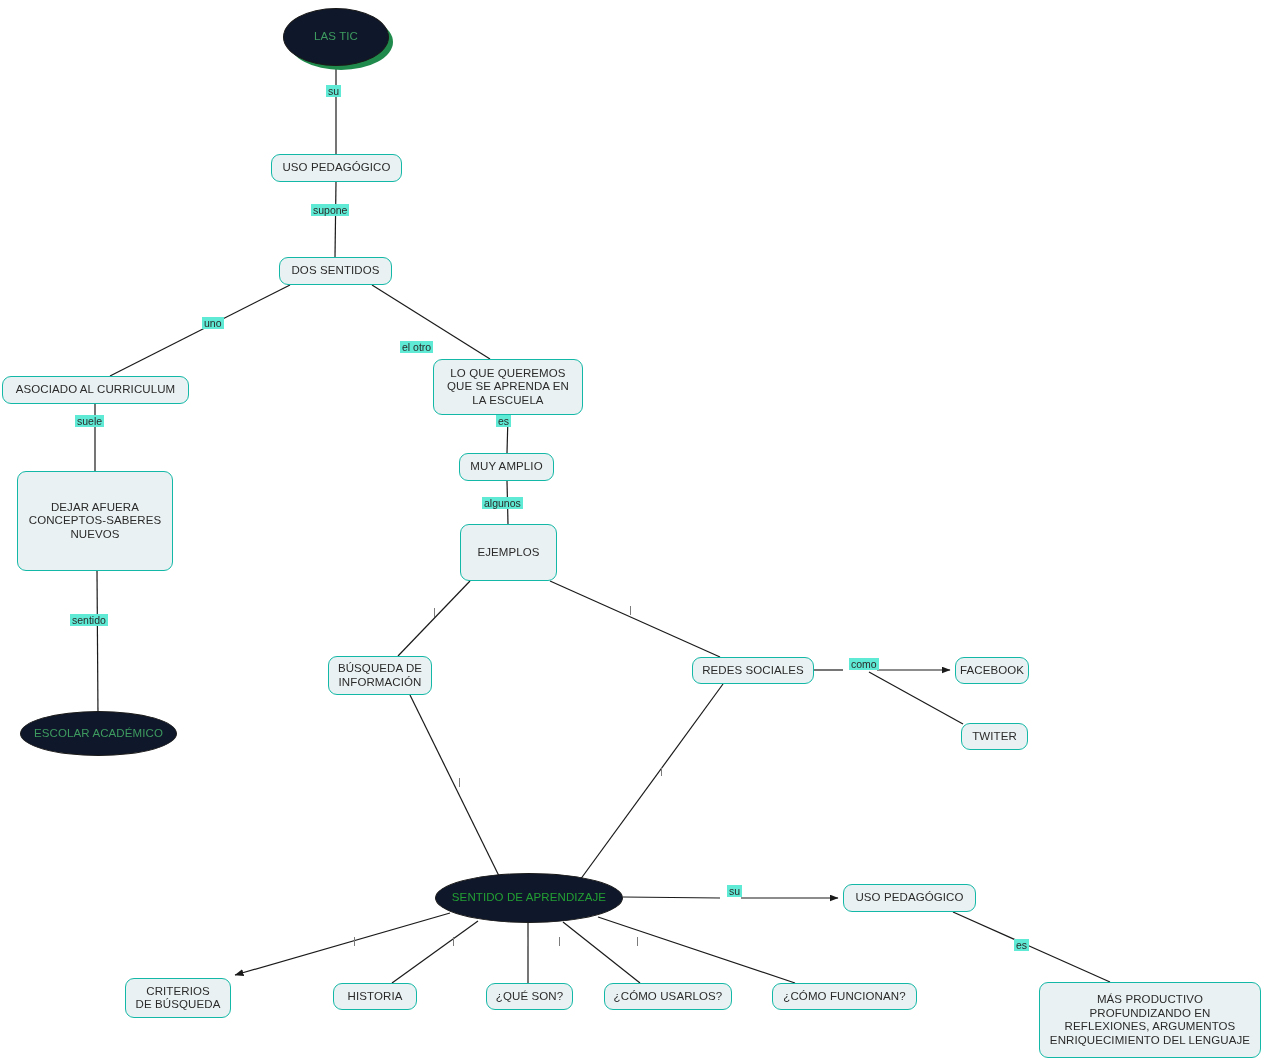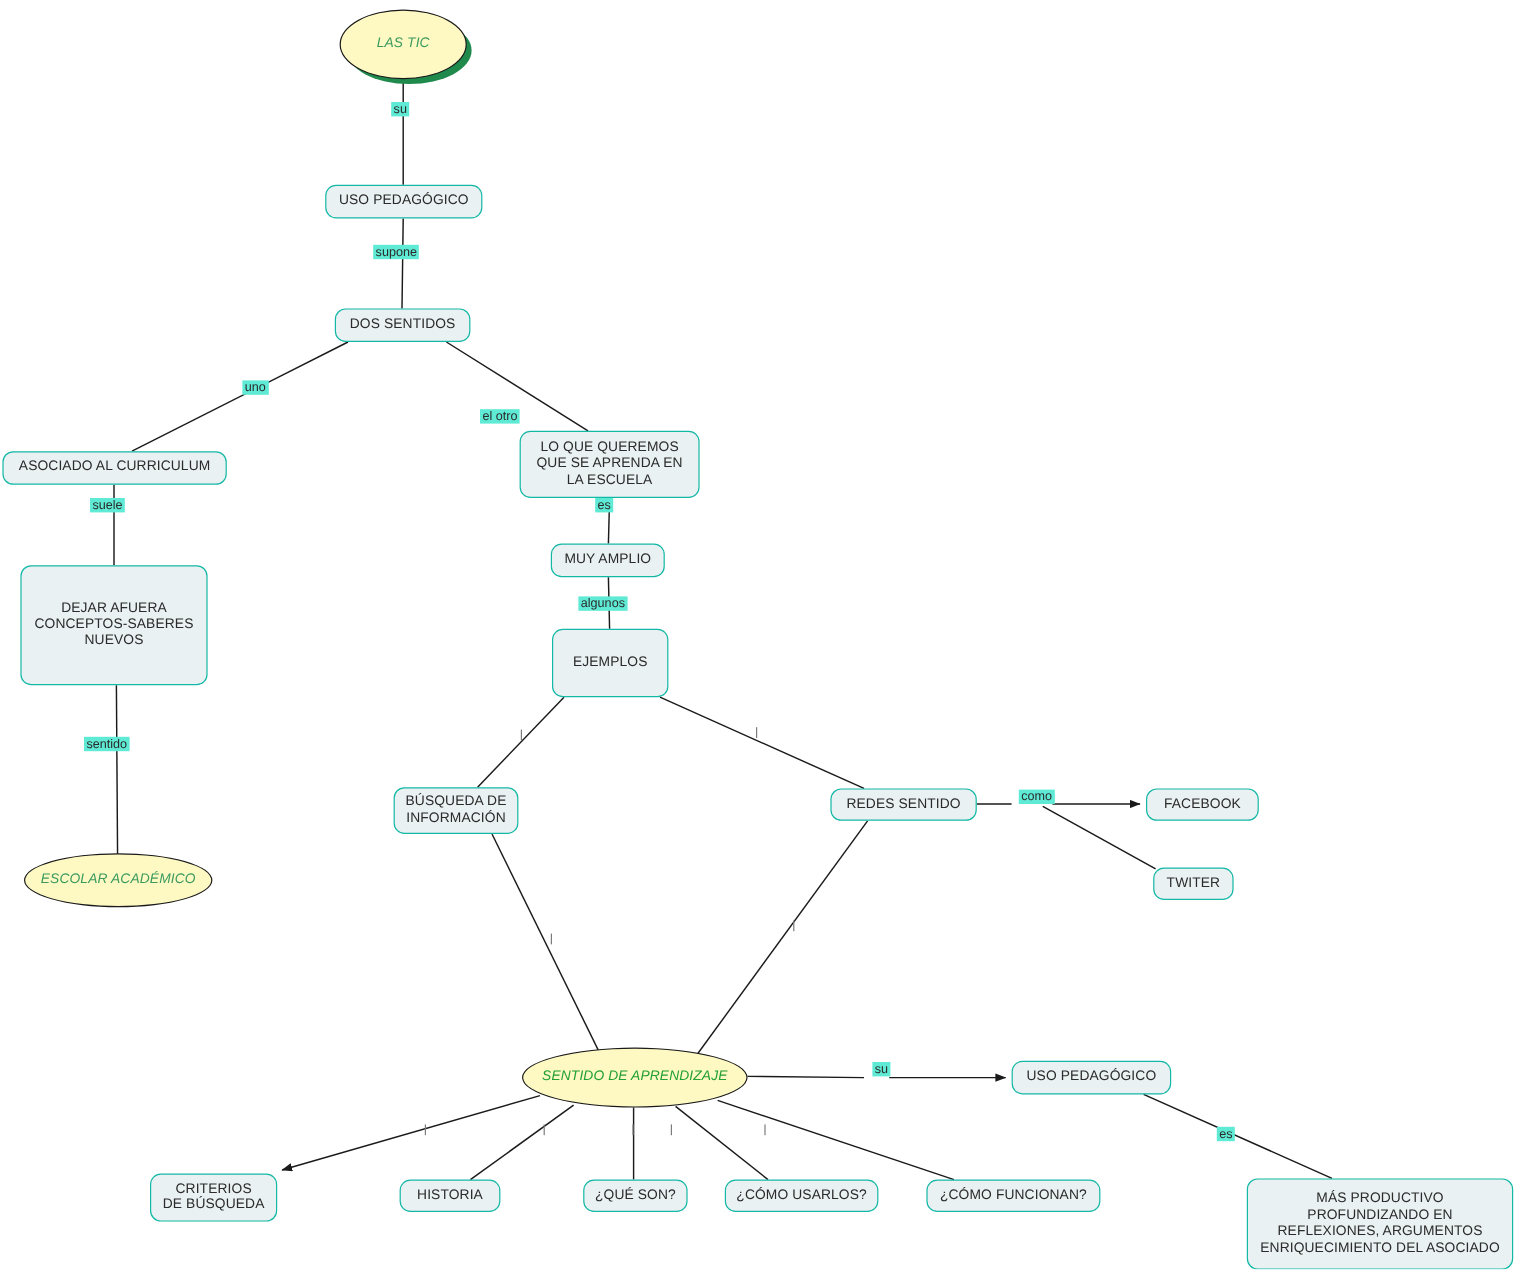--- a/index.html
+++ b/index.html
@@ -40,23 +40,22 @@
     color: #2b2b2b;
     font-size: 11.5px;
     line-height: 13.5px;
     letter-spacing: 0.1px;
     white-space: pre-line;
     padding: 2px 7px;
     z-index: 3;
   }
   .node.ellipse {
     border-radius: 50%;
-    background: #fef9c3;
+    background: #0f172a;
     border: 1px solid #1a1a1a;
-    font-style: italic;
   }
   .node.green-text {
     color: #3d9b5f;
   }
   .node.green-text-bright {
     color: #22a033;
   }
   .node.shadowed {
     box-shadow: 5px 5px 0 -1px #1f8a4c;
   }
@@ -146,30 +145,30 @@
       <div class="node" style="left: 433px; top: 359px; width: 150px; height: 56px;">LO QUE QUEREMOS
 QUE SE APRENDA EN
 LA ESCUELA</div>
       <div class="node" style="left: 17px; top: 471px; width: 156px; height: 100px;">DEJAR AFUERA
 CONCEPTOS-SABERES
 NUEVOS</div>
       <div class="node" style="left: 459px; top: 453px; width: 95px; height: 28px;">MUY AMPLIO</div>
       <div class="node" style="left: 460px; top: 524px; width: 97px; height: 57px;">EJEMPLOS</div>
       <div class="node" style="left: 328px; top: 656px; width: 104px; height: 39px;">BÚSQUEDA DE
 INFORMACIÓN</div>
-      <div class="node" style="left: 692px; top: 657px; width: 122px; height: 27px;">REDES SENTIDO</div>
-      <div class="node" style="left: 955px; top: 657px; width: 94px; height: 27px;">FACEBOOK</div>
+      <div class="node" style="left: 692px; top: 657px; width: 122px; height: 27px;">REDES SOCIALES</div>
+      <div class="node" style="left: 955px; top: 657px; width: 74px; height: 27px;">FACEBOOK</div>
       <div class="node" style="left: 961px; top: 723px; width: 67px; height: 27px;">TWITER</div>
       <div class="node ellipse green-text" style="left: 20px; top: 711px; width: 157px; height: 45px;">ESCOLAR ACADÉMICO</div>
       <div class="node ellipse green-text-bright" style="left: 435px; top: 873px; width: 188px; height: 50px;">SENTIDO DE APRENDIZAJE</div>
       <div class="node" style="left: 843px; top: 884px; width: 133px; height: 28px;">USO PEDAGÓGICO</div>
       <div class="node" style="left: 125px; top: 978px; width: 106px; height: 40px;">CRITERIOS
 DE BÚSQUEDA</div>
       <div class="node" style="left: 333px; top: 983px; width: 84px; height: 27px;">HISTORIA</div>
       <div class="node" style="left: 486px; top: 983px; width: 87px; height: 27px; text-align: center;">¿QUÉ SON?</div>
       <div class="node" style="left: 604px; top: 983px; width: 128px; height: 27px;">¿CÓMO USARLOS?</div>
       <div class="node" style="left: 772px; top: 983px; width: 145px; height: 27px;">¿CÓMO FUNCIONAN?</div>
       <div class="node" style="left: 1039px; top: 982px; width: 222px; height: 76px;">MÁS PRODUCTIVO
 PROFUNDIZANDO EN
 REFLEXIONES, ARGUMENTOS
-ENRIQUECIMIENTO DEL ASOCIADO</div>
+ENRIQUECIMIENTO DEL LENGUAJE</div>
     </div>
 </div>
 
 </body></html>

